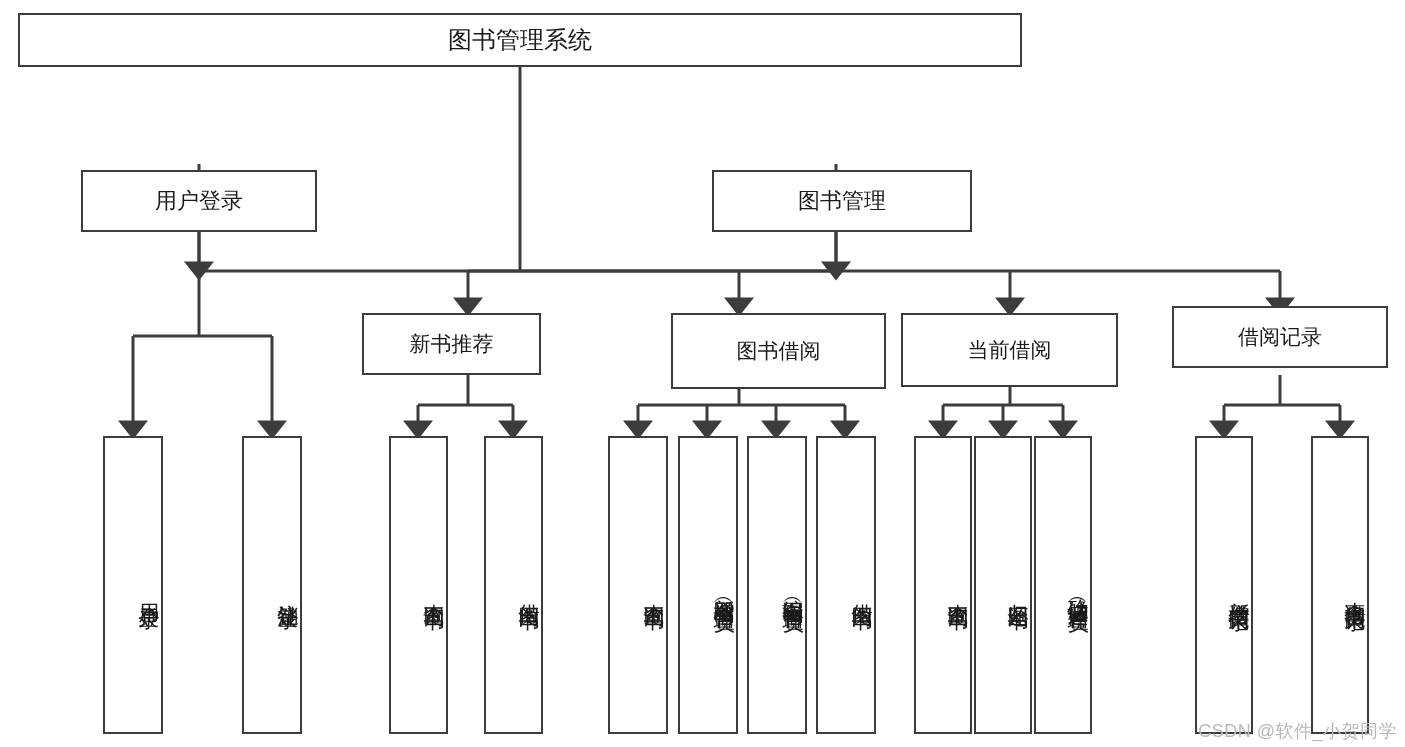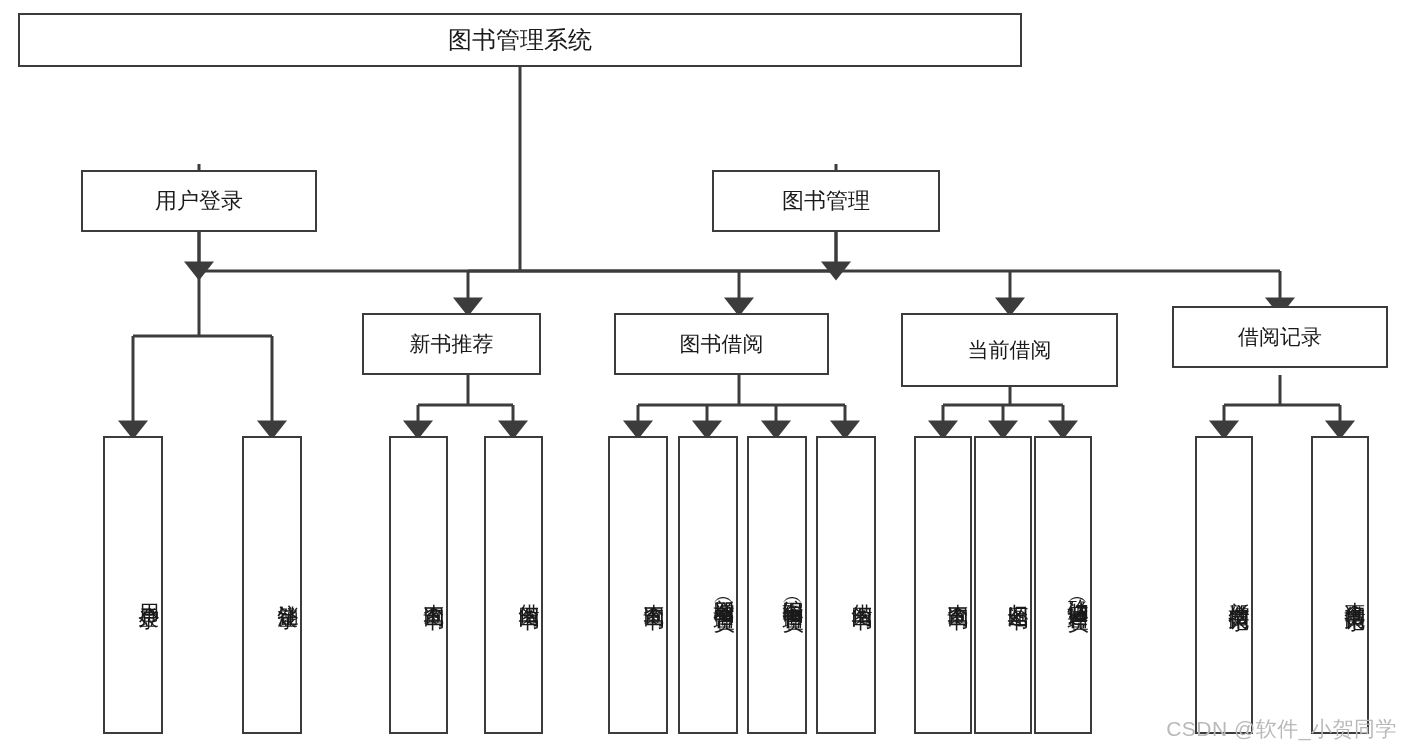--- a/index.html
+++ b/index.html
@@ -60,21 +60,21 @@
     display: block;
     white-space: normal;
   }
   .node-label {
     display: block;
   }
   #watermark {
     position: absolute;
     right: 8px;
     bottom: 4px;
-    font-size: 21px;
+    font-size: 18px;
     color: #b9b9b9;
     letter-spacing: 0.5px;
     white-space: nowrap;
     user-select: none;
     margin-left: 16px;
   }
 </style>
 </head>
 <body>
 
@@ -130,28 +130,28 @@
     </g>
   </svg>
 
   <div class="node level-0" style="left:18px; top:13px; width:1004px; height:54px;">
     <span class="node-label">图书管理系统</span>
   </div>
 
   <div class="node level-1" style="left:81px; top:170px; width:236px; height:62px;">
     <span class="node-label">用户登录</span>
   </div>
-  <div class="node level-1" style="left:712px; top:170px; width:228px; height:62px;">
+  <div class="node level-1" style="left:712px; top:170px; width:260px; height:62px;">
     <span class="node-label">图书管理</span>
   </div>
 
   <div class="node level-2" style="left:362px; top:313px; width:179px; height:62px;">
     <span class="node-label">新书推荐</span>
   </div>
-  <div class="node level-2" style="left:614px; top:313px; width:215px; height:62px;">
+  <div class="node level-2" style="left:671px; top:313px; width:215px; height:76px;">
     <span class="node-label">图书借阅</span>
   </div>
   <div class="node level-2" style="left:901px; top:313px; width:217px; height:74px;">
     <span class="node-label">当前借阅</span>
   </div>
   <div class="node level-2" style="left:1172px; top:306px; width:216px; height:62px;">
     <span class="node-label">借阅记录</span>
   </div>
 
   <div class="node leaf" style="left:103px; top:436px; width:60px; height:298px;">

